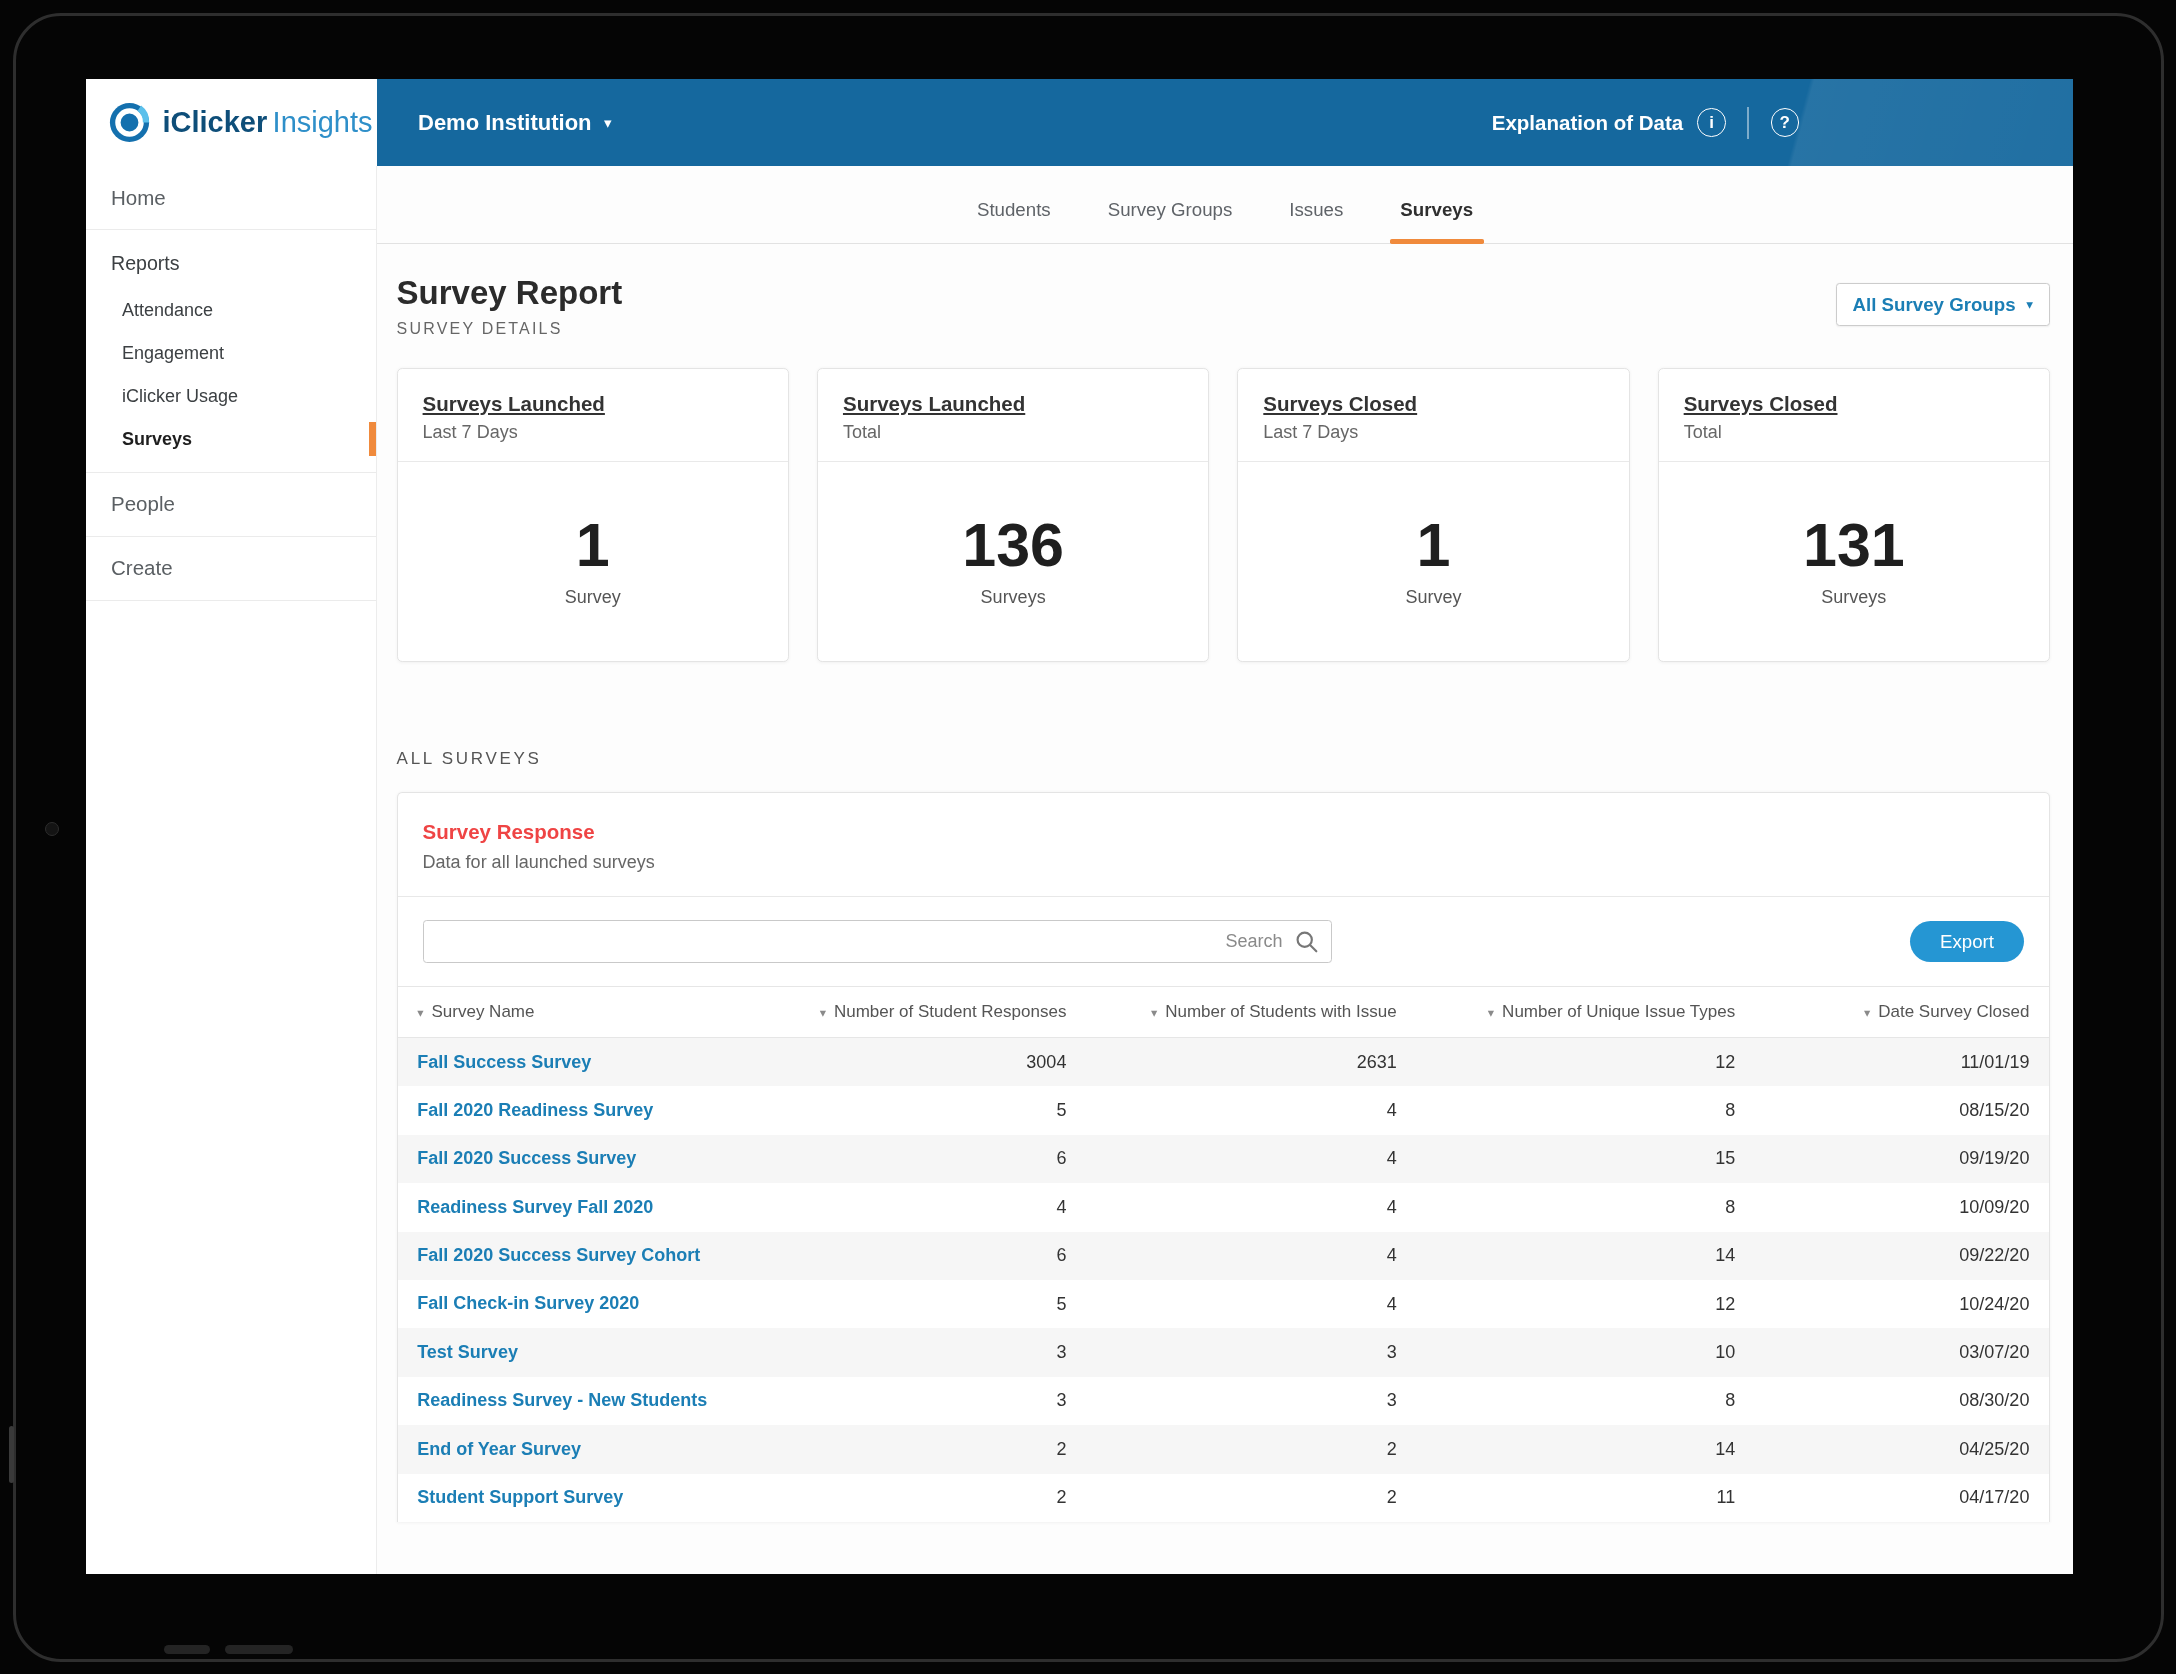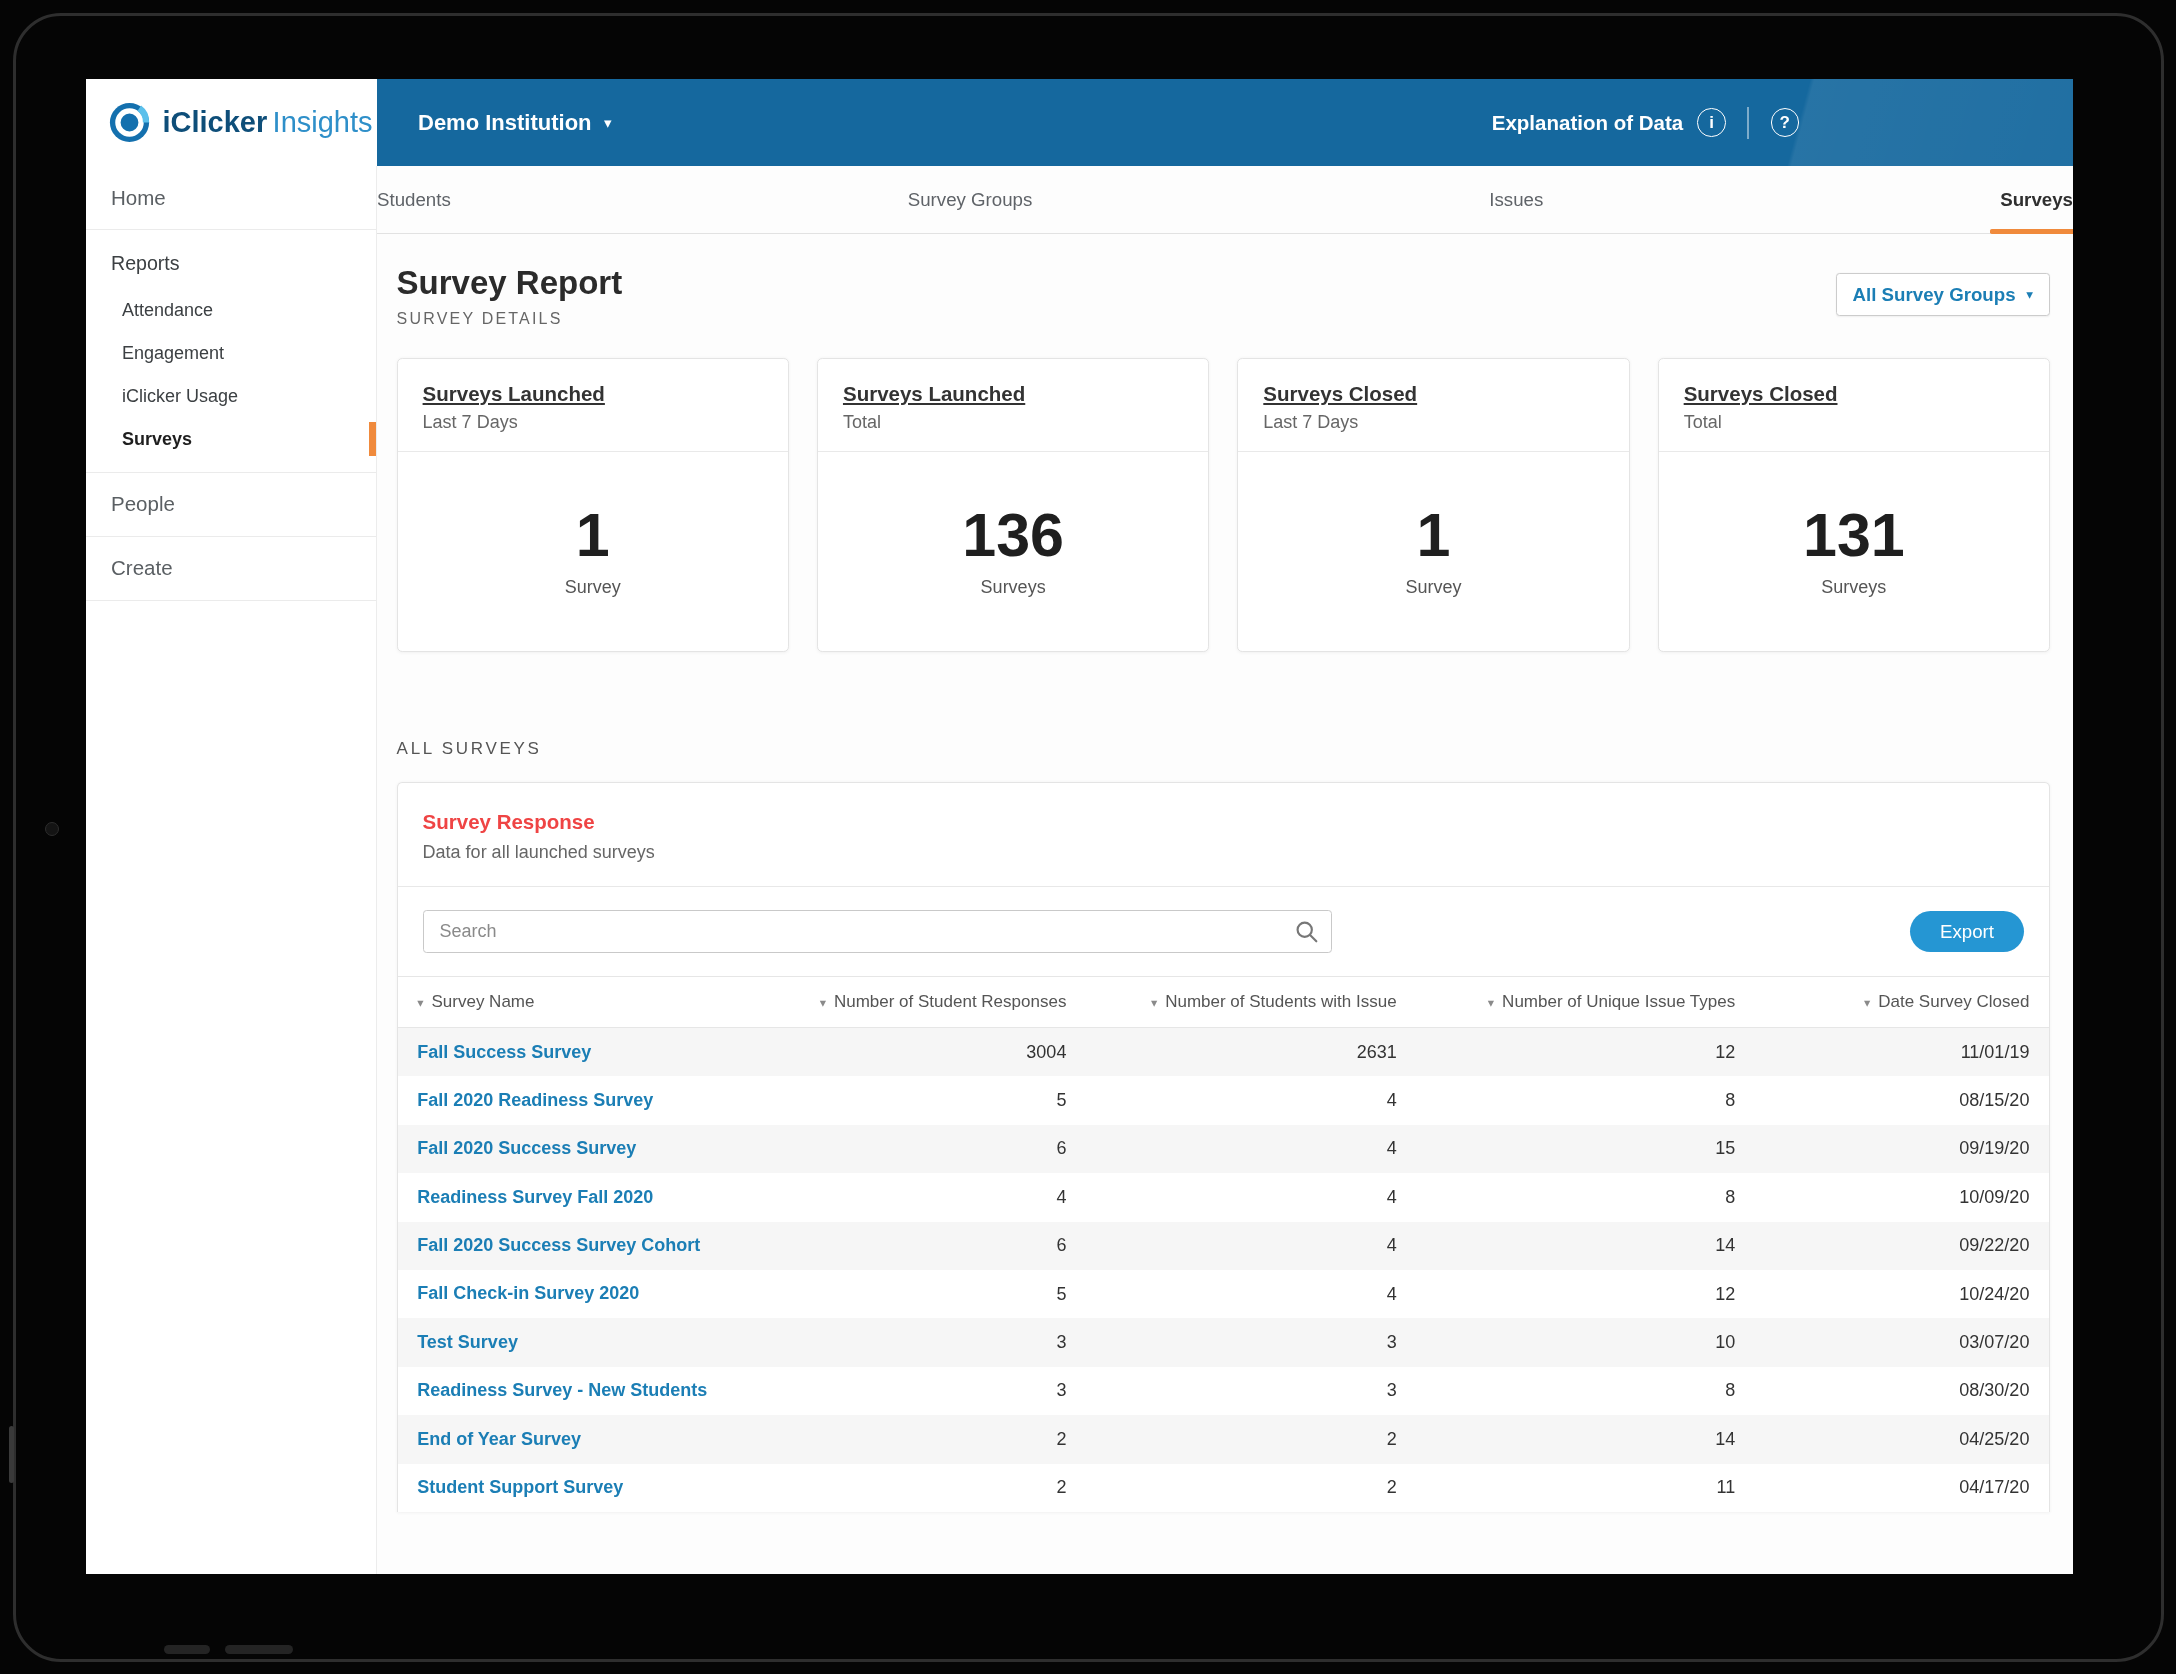--- a/index.html
+++ b/index.html
@@ -92,21 +92,21 @@
   }
   .side-sub.active { font-weight:700; color:#1f1f1f; }
   .active-bar { position:absolute; right:0; top:4.5px; bottom:4.5px; width:7.1px; background:#F08A3C; }
 
   
   .main { flex:1; display:flex; flex-direction:column; min-width:0; background:#fdfdfd; }
 
   .tabsbar {
     height:68px; flex-shrink:0; background:#fdfdfd;
     border-bottom:0.9px solid #e2e2e2;
-    display:flex; justify-content:space-between; gap:57px;
+    display:flex; justify-content:center; gap:57px;margin-top:10px;
   }
   .tab {
     position:relative; height:100%; display:flex; align-items:center;
     font-size:18.7px; color:#5f6368; cursor:pointer;
   }
   .tab.active { font-weight:700; color:#2f2f2f; }
   .tab.active::after {
     content:""; position:absolute; left:-10.7px; right:-10.7px; bottom:-0.9px;
     height:4.5px; background:#F08A3C; border-radius:1.8px;
   }
@@ -157,21 +157,21 @@
 
   .resp-toolbar {
     padding:23px 25px; border-top:0.9px solid #e8e8e8;
     display:flex; align-items:center; justify-content:space-between;
   }
   .search-wrap { position:relative; width:909px; }
   .search-input {
     width:100%; height:43px;
     border:0.9px solid #c9c9c9; border-radius:3.6px;
     padding:0 48px 0 16px; font-size:18px; color:#444;
-    outline:none; font-family:inherit; background:#fff;
+    outline:none; font-family:inherit; background:#fff;text-align:right;
   }
   .search-input::placeholder { color:#8a8a8a; }
   .search-icon { position:absolute; right:12.5px; top:9px; width:25px; height:25px; cursor:pointer; }
   .export-btn {
     height:41px; padding:0 30px;
     background:#2596D3; border:none; border-radius:20.5px;
     color:#fff; font-size:18.7px; cursor:pointer; font-family:inherit;
   }
 
   

